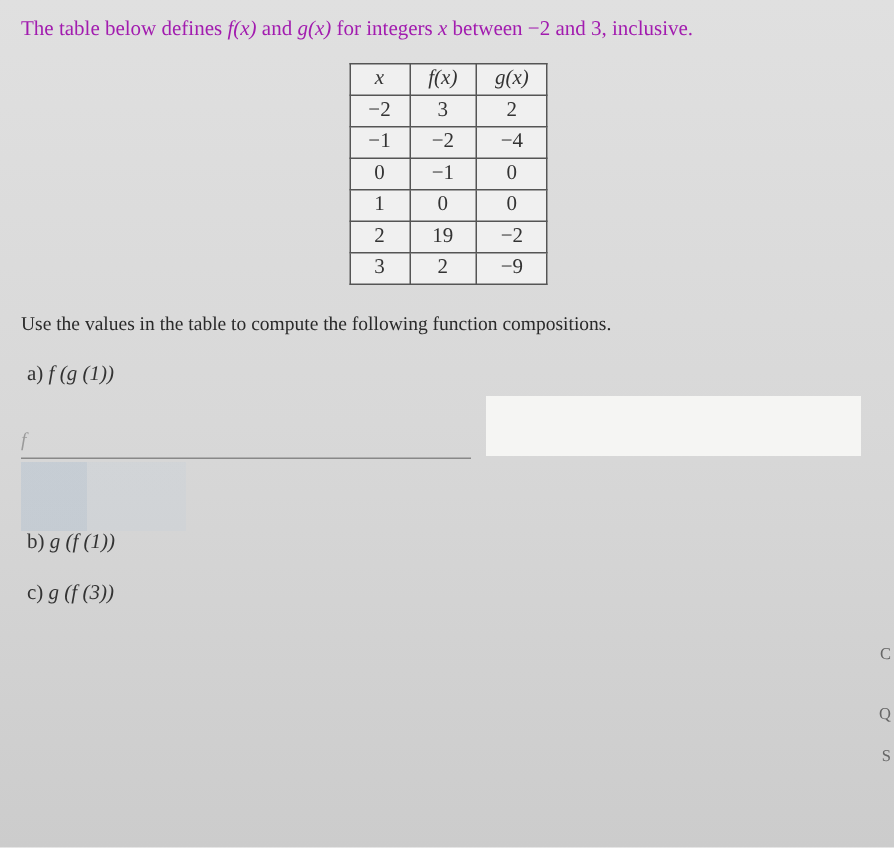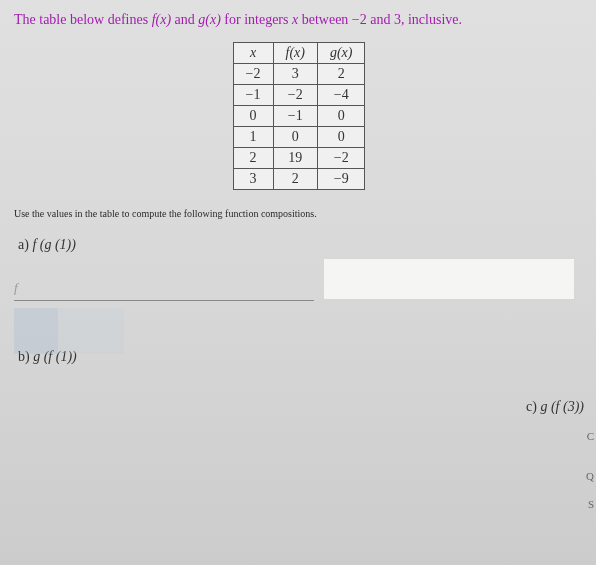--- a/index.html
+++ b/index.html
@@ -15,21 +15,21 @@
 .data-table {
   margin: 0 auto 18px auto; border-collapse: collapse;
   background: #f0f0f0;
 }
 .data-table th, .data-table td {
   border: 1px solid #555; padding: 2px 12px;
   text-align: center; font-size: 14px; min-width: 40px;
   font-family: 'Times New Roman', serif;
 }
 .data-table th { font-weight: normal; font-style: italic; }
-.instr { font-size: 10px; margin-bottom: 18px; color: #2a2a2a; }
+.instr { font-size: 13px; margin-bottom: 18px; color: #2a2a2a; }
 .part { margin-bottom: 8px; }
 .part-label { font-size: 14px; margin-bottom: 6px; padding-left: 4px; }
 .part-label .fx { }
 .row { display: flex; align-items: stretch; margin-bottom: 8px; }
 .left-col { width: 310px; position: relative; }
 .right-col { flex: 1; }
 .answer-line {
   border-bottom: 1px solid #888; width: 300px; height: 42px;
   display: flex; align-items: flex-end; padding-bottom: 4px;
   font-size: 13px; color: #888; font-style: italic;
@@ -42,21 +42,21 @@
 .window-reflection {
   position: absolute; top: 308px; left: 14px; width: 110px; height: 46px;
   background: linear-gradient(90deg, rgba(120,160,200,0.35) 0%, rgba(120,160,200,0.35) 40%, rgba(180,200,220,0.3) 40%, rgba(180,200,220,0.3) 100%);
   opacity: 0.5; pointer-events: none;
 }
 .edge-letters {
   position: absolute; right: 2px; font-size: 11px; color: #666;
 }
 .el1 { top: 430px; } .el2 { top: 470px; } .el3 { top: 498px; }
 .sec-b { margin-top: 48px; }
-.sec-c { margin-top: 34px; text-align: right; }
+.sec-c { margin-top: 18px; }
 </style>
 </head>
 <body>
 
 <div class="intro">
   <span>The table below defines </span><span class="fx">f(x)</span><span> and </span><span class="fx">g(x)</span><span> for integers </span><span class="fx">x</span><span> between </span><span>−2</span><span> and </span><span>3</span><span>, inclusive.</span>
 </div>
 
 <table class="data-table">
   <tbody>

